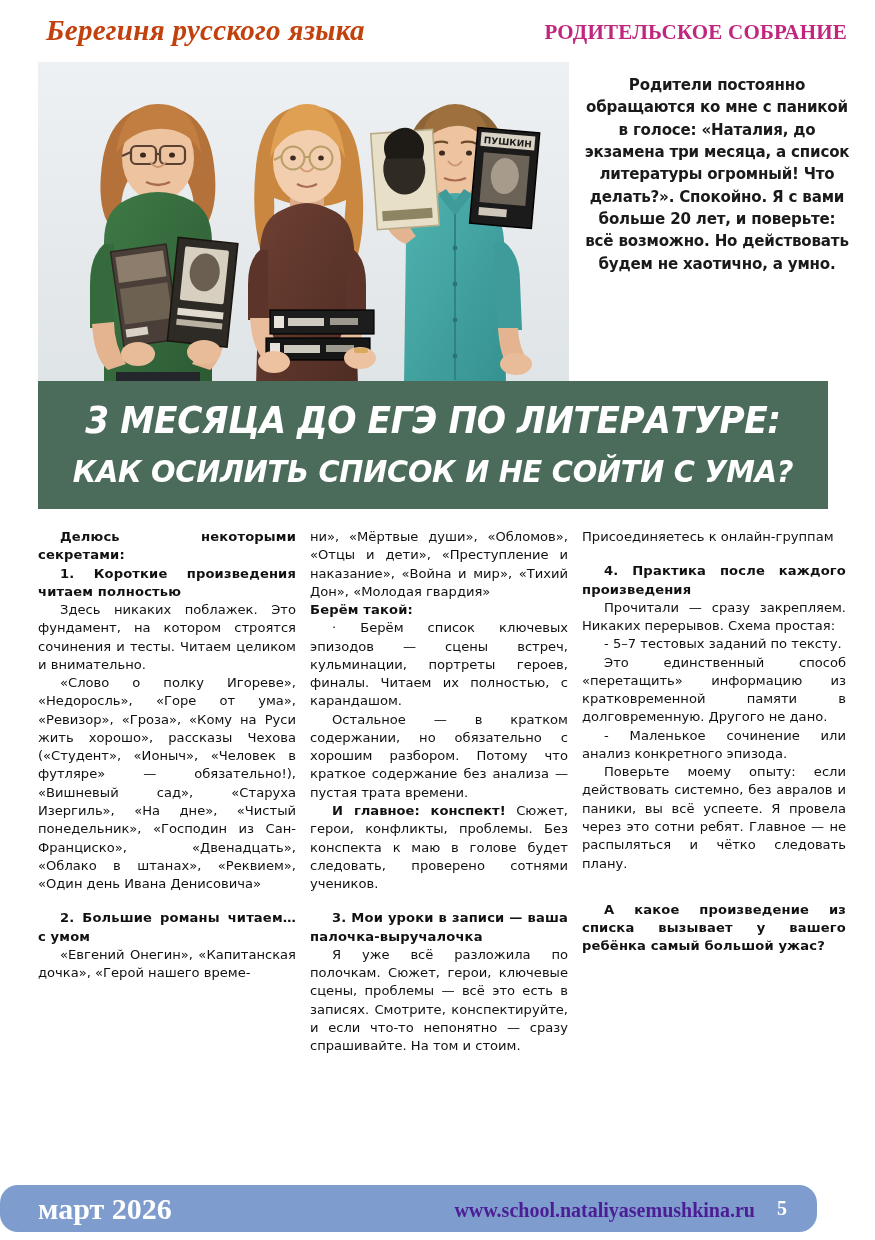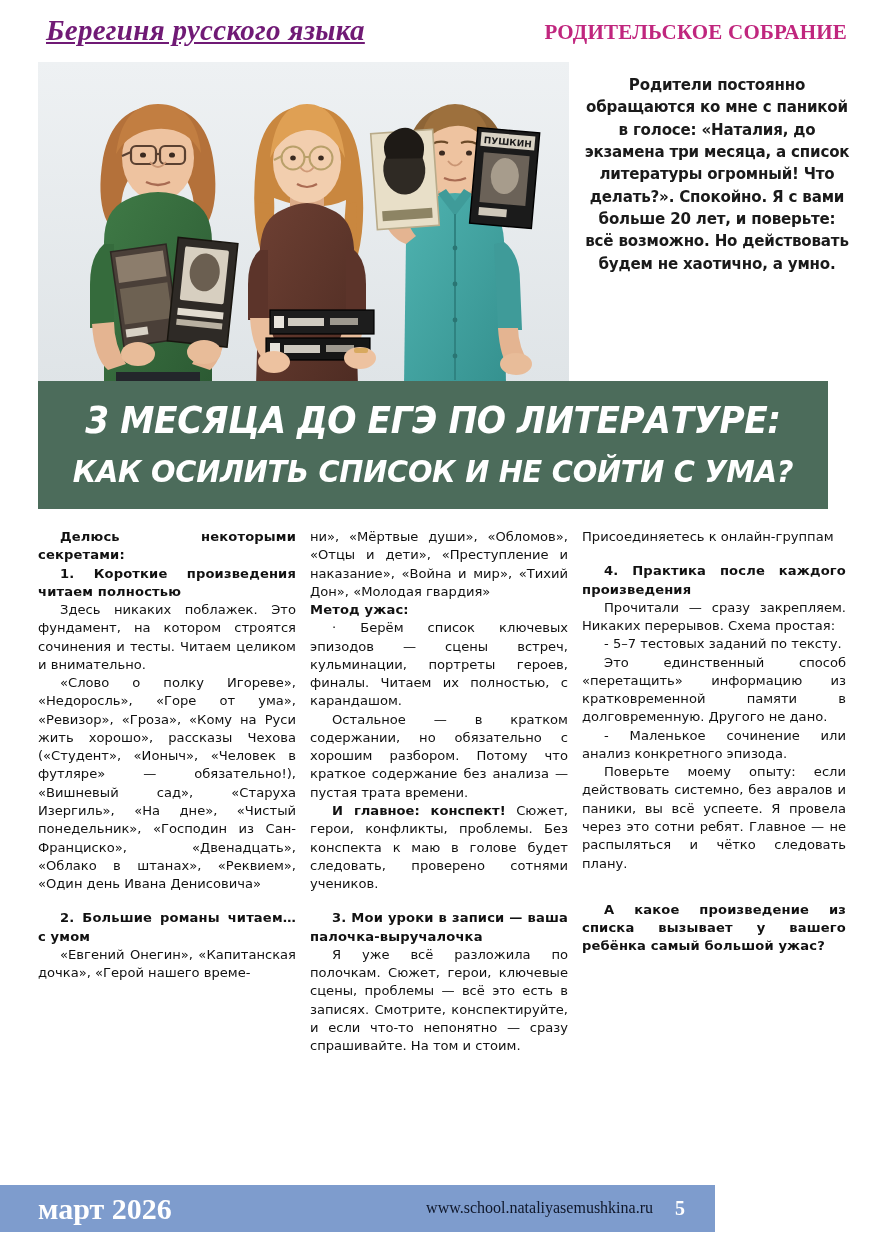--- a/index.html
+++ b/index.html
@@ -23,23 +23,22 @@
     height: 58px;
   }
   .masthead-title {
     position: absolute;
     left: 46px; top: 14px;
     font-family: "Liberation Serif", serif;
     font-style: italic;
     font-weight: bold;
     font-size: 29px;
     letter-spacing: 0.3px;
-    color: #701a75;
+    color: #c2410c;
     white-space: nowrap;
-    text-decoration: underline;
   }
   .masthead-section {
     position: absolute;
     right: 28px; top: 20px;
     font-family: "Liberation Serif", serif;
     font-weight: bold;
     font-size: 21px;
     letter-spacing: 0.2px;
     color: #c0267e;
     white-space: nowrap;
@@ -139,40 +138,41 @@
     font-weight: bold;
     letter-spacing: 0.15px;
   }
   .col p.gap { margin-top: 16px; }
   .col p.gap-lg { margin-top: 28px; }
 
   
   .footer {
     position: absolute;
     left: 0; top: 1185px;
-    width: 715px;
+    width: 817px;
     height: 47px;
     background: #7e9ccd;
+    border-radius: 18px;
   }
   .footer-date {
     position: absolute;
     left: 38px; top: 7px;
     font-family: "Liberation Serif", serif;
     font-weight: bold;
     font-size: 30px;
     color: #ffffff;
     white-space: nowrap;
   }
   .footer-url {
     position: absolute;
     right: 62px; top: 14px;
     font-family: "Liberation Serif", serif;
-    font-weight: normal;
-    font-size: 16px;
-    color: #0f172a;
+    font-weight: bold;
+    font-size: 20px;
+    color: #4c1d95;
     white-space: nowrap;
   }
   .footer-page {
     position: absolute;
     right: 30px; top: 12px;
     font-family: "Liberation Serif", serif;
     font-weight: bold;
     font-size: 20px;
     color: #ffffff;
   }
@@ -367,21 +367,21 @@
     <p class="b">Делюсь некоторыми секретами:</p>
     <p class="b">1. Короткие произведения читаем полностью</p>
     <p class="indent">Здесь никаких поблажек. Это фундамент, на котором строятся сочинения и тесты. Читаем целиком и внимательно.</p>
     <p class="indent">«Слово о полку Игореве», «Недоросль», «Горе от ума», «Ревизор», «Гроза», «Кому на Руси жить хорошо», рассказы Чехова («Студент», «Ионыч», «Человек в футляре» — обязательно!), «Вишневый сад», «Старуха Изергиль», «На дне», «Чистый понедельник», «Господин из Сан-Франциско», «Двенадцать», «Облако в штанах», «Реквием», «Один день Ивана Денисовича»</p>
     <p class="b gap">2. Большие романы читаем… с умом</p>
     <p class="indent">«Евгений Онегин», «Капитанская дочка», «Герой нашего време-</p>
   </div>
 
   <div class="col col-2">
     <p>ни», «Мёртвые души», «Обломов», «Отцы и дети», «Преступление и наказание», «Война и мир», «Тихий Дон», «Молодая гвардия»</p>
-    <p class="b-noind">Метод ужас:</p>
+    <p class="b-noind">Берём такой:</p>
     <p class="indent">· Берём список ключевых эпизодов — сцены встреч, кульминации, портреты героев, финалы. Читаем их полностью, с карандашом.</p>
     <p class="indent">Остальное — в кратком содержании, но обязательно с хорошим разбором. Потому что краткое содержание без анализа — пустая трата времени.</p>
     <p class="indent"><b>И главное: конспект!</b><span> Сюжет, герои, конфликты, проблемы. Без конспекта к маю в голове будет следовать, проверено сотнями учеников.</span></p>
     <p class="b gap">3. Мои уроки в записи — ваша палочка-выручалочка</p>
     <p class="indent">Я уже всё разложила по полочкам. Сюжет, герои, ключевые сцены, проблемы — всё это есть в записях. Смотрите, конспектируйте, и если что-то непонятно — сразу спрашивайте. На том и стоим.</p>
   </div>
 
   <div class="col col-3">
     <p>Присоединяетесь к онлайн-группам</p>
     <p class="b gap">4. Практика после каждого произведения</p>

